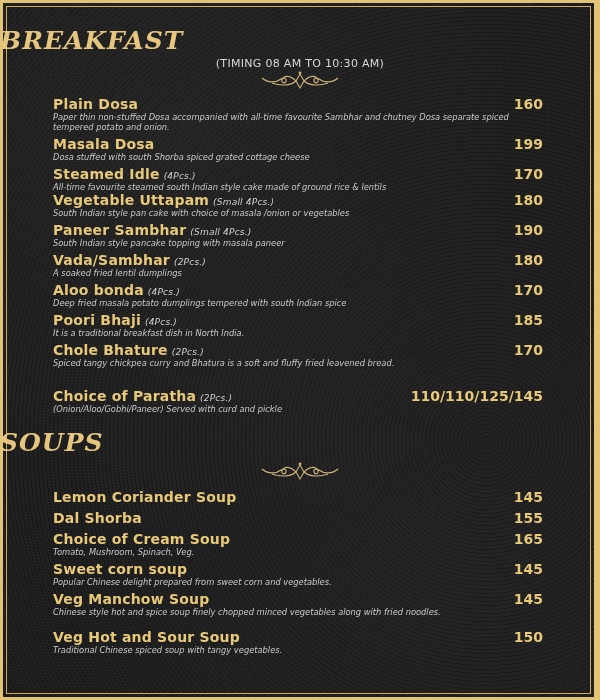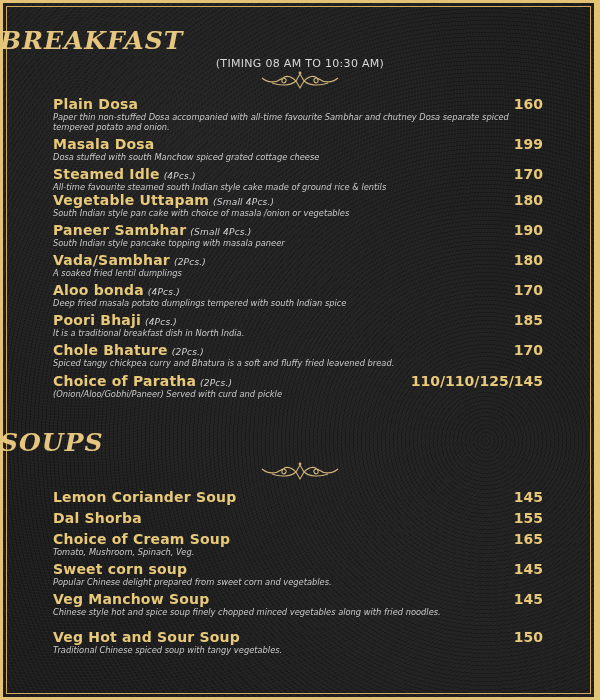--- a/index.html
+++ b/index.html
@@ -95,21 +95,21 @@
         <span class="item-name"><span>Plain Dosa</span></span>
         <span class="item-price">160</span>
       </div>
       <div class="item-desc" style="width:490px">Paper thin non-stuffed Dosa accompanied with all-time favourite Sambhar and chutney Dosa separate spiced tempered potato and onion.</div>
     </div>
     <div class="item" style="margin-bottom:4px">
       <div class="item-row">
         <span class="item-name"><span>Masala Dosa</span></span>
         <span class="item-price">199</span>
       </div>
-      <div class="item-desc">Dosa stuffed with south Manchow spiced grated cottage cheese</div>
+      <div class="item-desc">Dosa stuffed with south Shorba spiced grated cottage cheese</div>
     </div>
     <div class="item" style="margin-bottom:0">
       <div class="item-row">
         <span class="item-name"><span>Steamed Idle</span><span class="item-qty">(4Pcs.)</span></span>
         <span class="item-price">170</span>
       </div>
       <div class="item-desc">All-time favourite steamed south Indian style cake made of ground rice &amp; lentils</div>
     </div>
     <div class="item" style="margin-bottom:4px">
       <div class="item-row">
@@ -139,21 +139,21 @@
       </div>
       <div class="item-desc">Deep fried masala potato dumplings tempered with south Indian spice</div>
     </div>
     <div class="item" style="margin-bottom:4px">
       <div class="item-row">
         <span class="item-name"><span>Poori Bhaji</span><span class="item-qty">(4Pcs.)</span></span>
         <span class="item-price">185</span>
       </div>
       <div class="item-desc">It is a traditional breakfast dish in North India.</div>
     </div>
-    <div class="item" style="margin-bottom:5px">
+    <div class="item" style="margin-bottom:20px">
       <div class="item-row">
         <span class="item-name"><span>Chole Bhature</span><span class="item-qty">(2Pcs.)</span></span>
         <span class="item-price">170</span>
       </div>
       <div class="item-desc">Spiced tangy chickpea curry and Bhatura is a soft and fluffy fried leavened bread.</div>
     </div>
     <div class="item">
       <div class="item-row">
         <span class="item-name"><span>Choice of Paratha</span><span class="item-qty">(2Pcs.)</span></span>
         <span class="item-price">110/110/125/145</span>

